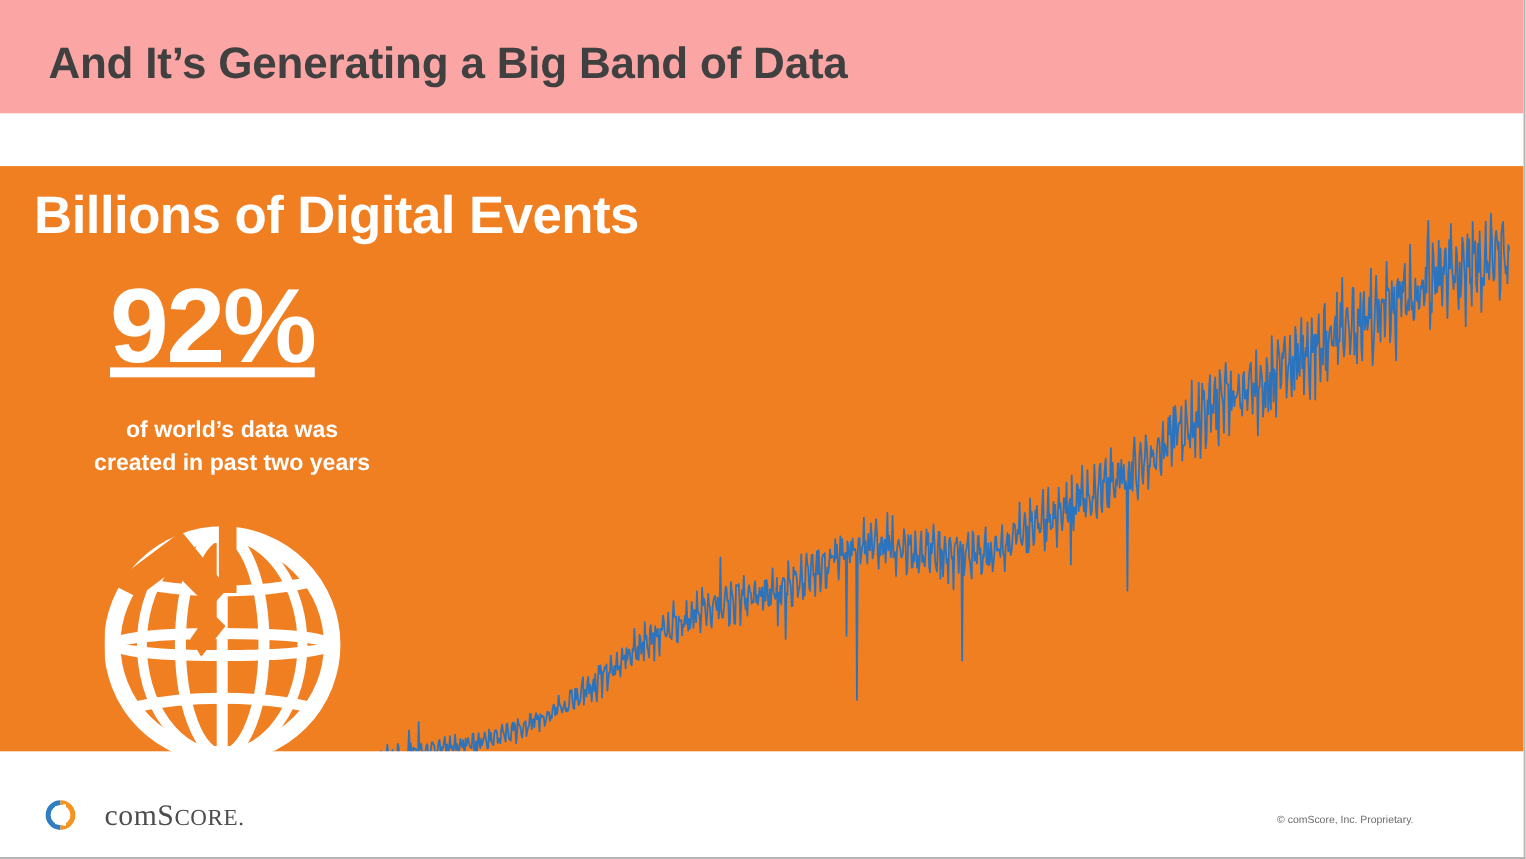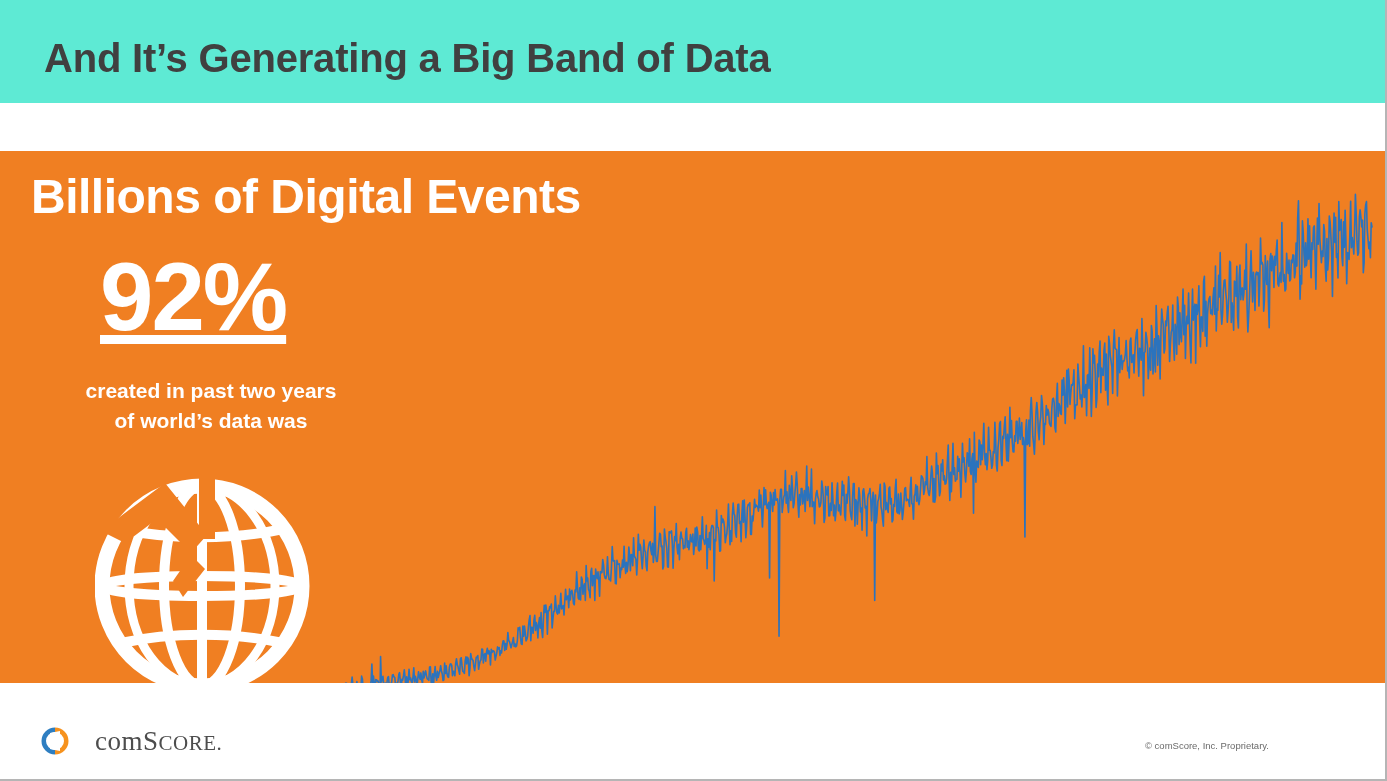--- a/index.html
+++ b/index.html
@@ -21,21 +21,21 @@
     overflow: hidden;
   }
 
   
   .header {
     position: absolute;
     left: 0;
     top: 0;
     width: 1387px;
     height: 103px;
-    background: #5eead4;
+    background: #fca5a5;
   }
   .slide-title {
     position: absolute;
     left: 44px;
     top: 36px;
     font-size: 40px;
     font-weight: bold;
     color: #404040;
     letter-spacing: -0.2px;
     white-space: nowrap;
@@ -125,21 +125,21 @@
     margin-left: 13px;
     font-family: "Liberation Serif", serif;
     font-size: 27px;
     color: #4d4d4d;
     letter-spacing: 0.5px;
     line-height: 1;
   }
   .logo-word .sm { font-size: 21px; }
   .copyright {
     position: absolute;
-    right: 116px;
+    right: 100px;
     top: 740px;
     font-size: 9.5px;
     color: #6b6b6b;
     white-space: nowrap;
   }
 </style>
 </head>
 <body>
 
 <div class="slide">
@@ -154,22 +154,22 @@
       <svg viewBox="0 0 1385 580" preserveAspectRatio="none">
         <path id="chart-path" fill="none" stroke="#2B73BD" stroke-width="1.6" stroke-linejoin="round" stroke-linecap="round" d="M345.00,534.66L345.79,532.16L346.58,532.18L347.37,534.67L348.16,540.89L348.95,540.29L349.74,536.59L350.53,534.24L351.32,533.41L352.12,526.02L352.91,534.20L353.70,540.44L354.49,540.80L355.28,534.08L356.07,538.00L356.86,530.66L357.65,536.99L358.44,543.02L359.23,538.52L360.02,536.77L360.81,539.24L361.60,525.15L362.39,527.87L363.18,538.17L363.97,538.68L364.77,541.74L365.56,534.61L366.35,533.50L367.14,533.96L367.93,536.34L368.72,533.16L369.51,538.13L370.30,536.51L371.09,529.89L371.88,512.97L372.67,531.71L373.46,525.03L374.25,532.70L375.04,537.80L375.83,528.67L376.62,528.86L377.41,530.25L378.21,530.12L379.00,536.28L379.79,554.99L380.58,505.47L381.37,530.99L382.16,526.74L382.95,525.29L383.74,533.93L384.53,540.26L385.32,532.08L386.11,534.92L386.90,531.88L387.69,526.69L388.48,525.56L389.27,535.78L390.06,532.65L390.86,536.23L391.65,531.25L392.44,524.01L393.23,523.65L394.02,525.93L394.81,526.66L395.60,535.27L396.39,534.96L397.18,532.04L397.97,530.76L398.76,523.61L399.55,521.62L400.34,529.87L401.13,540.00L401.92,528.22L402.71,529.22L403.51,524.48L404.30,518.78L405.09,526.58L405.88,538.42L406.67,525.77L407.46,536.28L408.25,529.42L409.04,518.29L409.83,528.78L410.62,526.97L411.41,530.78L412.20,531.76L412.99,526.00L413.78,516.76L414.57,530.84L415.36,525.19L416.15,528.54L416.95,536.97L417.74,528.14L418.53,520.70L419.32,525.43L420.11,528.31L420.90,521.92L421.69,529.38L422.48,532.32L423.27,520.20L424.06,526.90L424.85,522.65L425.64,519.91L426.43,524.56L427.22,527.93L428.01,528.23L428.80,529.40L429.60,516.07L430.39,515.88L431.18,531.29L431.97,532.69L432.76,522.90L433.55,533.04L434.34,522.91L435.13,515.46L435.92,525.60L436.71,529.21L437.50,520.34L438.29,526.42L439.08,522.63L439.87,519.82L440.66,514.74L441.45,519.73L442.24,523.01L443.04,529.57L443.83,528.97L444.62,512.14L445.41,522.38L446.20,514.92L446.99,522.80L447.78,525.88L448.57,526.33L449.36,516.55L450.15,513.23L450.94,512.84L451.73,514.34L452.52,524.60L453.31,520.24L454.10,520.76L454.89,524.75L455.69,512.30L456.48,507.73L457.27,513.68L458.06,515.78L458.85,519.92L459.64,523.20L460.43,507.78L461.22,506.73L462.01,514.69L462.80,520.38L463.59,520.98L464.38,522.38L465.17,509.79L465.96,505.89L466.75,512.99L467.54,506.25L468.33,508.10L469.13,524.71L469.92,518.00L470.71,502.64L471.50,507.16L472.29,508.50L473.08,509.57L473.87,515.84L474.66,519.59L475.45,512.88L476.24,506.29L477.03,506.07L477.82,504.55L478.61,518.26L479.40,513.23L480.19,509.90L480.98,508.82L481.78,497.97L482.57,498.25L483.36,512.01L484.15,504.21L484.94,502.64L485.73,510.23L486.52,501.11L487.31,497.33L488.10,502.95L488.89,499.47L489.68,501.79L490.47,513.90L491.26,498.23L492.05,501.37L492.84,499.76L493.63,499.99L494.42,501.27L495.22,509.06L496.01,505.28L496.80,501.85L497.59,495.93L498.38,498.02L499.17,496.47L499.96,504.44L500.75,499.71L501.54,501.95L502.33,494.12L503.12,489.87L503.91,489.99L504.70,499.38L505.49,492.60L506.28,498.26L507.07,493.08L507.87,481.46L508.66,489.54L509.45,490.47L510.24,493.66L511.03,496.71L511.82,493.51L512.61,490.62L513.40,486.56L514.19,495.33L514.98,492.67L515.77,495.83L516.56,494.88L517.35,489.77L518.14,476.71L518.93,478.55L519.72,476.32L520.52,486.62L521.31,492.83L522.10,493.48L522.89,474.98L523.68,485.10L524.47,474.99L525.26,481.52L526.05,489.98L526.84,488.39L527.63,485.28L528.42,475.69L529.21,468.83L530.00,464.60L530.79,489.64L531.58,476.36L532.37,476.43L533.16,482.30L533.96,469.15L534.75,464.35L535.54,479.37L536.33,471.44L537.12,474.87L537.91,486.89L538.70,472.39L539.49,466.56L540.28,477.28L541.07,461.65L541.86,480.24L542.65,486.53L543.44,468.16L544.23,454.42L545.02,461.49L545.81,453.95L546.61,460.34L547.40,483.14L548.19,459.89L548.98,459.76L549.77,455.52L550.56,456.66L551.35,452.95L552.14,476.86L552.93,467.99L553.72,460.41L554.51,460.47L555.30,444.92L556.09,455.09L556.88,461.77L557.67,463.04L558.46,454.38L559.25,462.00L560.05,453.92L560.84,442.27L561.63,457.87L562.42,456.28L563.21,454.68L564.00,464.01L564.79,449.77L565.58,438.35L566.37,448.72L567.16,446.15L567.95,444.82L568.74,456.59L569.53,438.12L570.32,448.86L571.11,440.88L571.90,439.29L572.70,443.73L573.49,452.37L574.28,453.74L575.07,439.02L575.86,440.87L576.65,420.77L577.44,435.34L578.23,447.13L579.02,448.30L579.81,436.92L580.60,448.92L581.39,425.98L582.18,428.56L582.97,443.31L583.76,435.72L584.55,432.75L585.34,449.40L586.14,414.60L586.93,429.90L587.72,426.95L588.51,438.34L589.30,440.19L590.09,446.72L590.88,420.45L591.67,417.30L592.46,434.62L593.25,424.82L594.04,424.60L594.83,449.53L595.62,418.11L596.41,423.69L597.20,427.65L597.99,420.73L598.79,429.07L599.58,445.18L600.37,420.54L601.16,422.00L601.95,421.36L602.74,408.57L603.53,413.52L604.32,423.88L605.11,427.02L605.90,427.65L606.69,424.12L607.48,405.88L608.27,421.51L609.06,428.38L609.85,428.30L610.64,429.94L611.43,417.04L612.23,395.50L613.02,409.31L613.81,410.09L614.60,409.69L615.39,432.41L616.18,432.84L616.97,409.30L617.76,413.03L618.55,413.36L619.34,412.81L620.13,426.65L620.92,417.17L621.71,418.62L622.50,409.00L623.29,416.28L624.08,395.27L624.88,413.45L625.67,422.45L626.46,411.36L627.25,420.62L628.04,413.67L628.83,396.07L629.62,404.60L630.41,419.81L631.20,403.62L631.99,403.76L632.78,414.72L633.57,386.69L634.36,405.18L635.15,406.50L635.94,408.56L636.73,423.93L637.53,408.78L638.32,383.27L639.11,399.29L639.90,393.27L640.69,395.89L641.48,408.13L642.27,417.60L643.06,405.42L643.85,388.94L644.64,399.23L645.43,400.84L646.22,415.02L647.01,419.62L647.80,401.09L648.59,395.03L649.38,392.01L650.17,390.64L650.97,399.58L651.76,403.66L652.55,392.35L653.34,411.47L654.13,402.32L654.92,355.67L655.71,404.17L656.50,410.41L657.29,410.41L658.08,401.99L658.87,392.24L659.66,382.38L660.45,383.30L661.24,395.65L662.03,394.94L662.82,417.98L663.62,415.17L664.41,378.13L665.20,385.62L665.99,390.81L666.78,397.18L667.57,415.82L668.36,416.22L669.15,380.87L669.94,381.12L670.73,381.81L671.52,379.88L672.31,392.77L673.10,417.29L673.89,397.22L674.68,385.50L675.47,389.77L676.26,372.55L677.06,396.18L677.85,402.83L678.64,393.25L679.43,408.64L680.22,386.80L681.01,381.03L681.80,387.15L682.59,388.03L683.38,397.69L684.17,394.89L684.96,396.71L685.75,381.48L686.54,377.32L687.33,396.32L688.12,389.77L688.91,398.76L689.71,392.76L690.50,383.52L691.29,390.10L692.08,390.93L692.87,383.05L693.66,403.43L694.45,394.67L695.24,376.94L696.03,394.92L696.82,376.07L697.61,380.80L698.40,398.34L699.19,399.97L699.98,384.51L700.77,398.66L701.56,384.10L702.35,365.79L703.15,387.60L703.94,389.42L704.73,393.37L705.52,390.68L706.31,374.42L707.10,417.78L707.89,387.77L708.68,396.32L709.47,381.62L710.26,398.61L711.05,378.62L711.84,374.45L712.63,374.57L713.42,376.82L714.21,429.90L715.00,388.54L715.80,389.79L716.59,359.07L717.38,375.84L718.17,376.68L718.96,383.34L719.75,400.26L720.54,399.69L721.33,364.63L722.12,371.60L722.91,368.10L723.70,370.20L724.49,376.02L725.28,391.74L726.07,385.79L726.86,382.23L727.65,373.04L728.44,352.97L729.24,376.10L730.03,393.66L730.82,379.68L731.61,390.53L732.40,363.55L733.19,352.06L733.98,362.14L734.77,364.66L735.56,382.19L736.35,386.13L737.14,365.30L737.93,353.42L738.72,353.13L739.51,372.35L740.30,370.57L741.09,390.80L741.89,363.66L742.68,349.92L743.47,371.22L744.26,349.13L745.05,366.59L745.84,386.67L746.63,376.12L747.42,356.76L748.21,353.55L749.00,353.82L749.79,351.83L750.58,383.35L751.37,383.36L752.16,364.97L752.95,370.04L753.74,361.13L754.54,348.36L755.33,356.49L756.12,353.97L756.91,355.26L757.70,355.53L758.49,360.09L759.28,339.06L760.07,356.66L760.86,344.16L761.65,359.63L762.44,376.04L763.23,357.79L764.02,336.66L764.81,353.70L765.60,338.81L766.39,353.03L767.18,357.58L767.98,353.86L768.77,351.35L769.56,427.01L770.35,341.23L771.14,344.00L771.93,353.32L772.72,360.37L773.51,341.66L774.30,353.89L775.09,338.57L775.88,349.00L776.67,349.21L777.46,347.92L778.25,353.54L779.04,485.15L779.83,348.84L780.63,338.24L781.42,338.18L782.21,361.48L783.00,353.60L783.79,345.95L784.58,343.76L785.37,319.61L786.16,352.21L786.95,340.83L787.74,354.03L788.53,361.35L789.32,334.32L790.11,343.53L790.90,349.40L791.69,324.76L792.48,336.98L793.27,356.69L794.07,352.59L794.86,342.34L795.65,333.80L796.44,321.11L797.23,333.17L798.02,353.32L798.81,366.12L799.60,343.45L800.39,353.94L801.18,337.51L801.97,337.65L802.76,352.87L803.55,347.40L804.34,339.53L805.13,360.52L805.92,341.96L806.72,315.08L807.51,349.38L808.30,335.95L809.09,344.00L809.88,355.68L810.67,342.95L811.46,317.95L812.25,355.73L813.04,350.93L813.83,351.31L814.62,372.67L815.41,348.71L816.20,342.17L816.99,339.58L817.78,345.74L818.57,347.94L819.36,355.92L820.16,355.22L820.95,351.01L821.74,329.95L822.53,336.18L823.32,345.97L824.11,371.46L824.90,366.85L825.69,335.59L826.48,343.26L827.27,344.01L828.06,335.45L828.85,365.05L829.64,364.77L830.43,352.37L831.22,359.41L832.01,331.84L832.81,345.90L833.60,364.79L834.39,353.99L835.18,369.66L835.97,361.00L836.76,341.68L837.55,331.98L838.34,359.85L839.13,353.88L839.92,360.12L840.71,363.94L841.50,348.37L842.29,330.33L843.08,344.45L843.87,334.00L844.66,364.60L845.45,369.43L846.25,343.28L847.04,352.18L847.83,342.12L848.62,325.82L849.41,338.87L850.20,359.66L850.99,365.25L851.78,368.60L852.57,346.38L853.36,332.53L854.15,332.48L854.94,375.10L855.73,348.46L856.52,350.65L857.31,373.12L858.10,353.62L858.90,336.89L859.69,344.50L860.48,360.87L861.27,356.94L862.06,379.26L862.85,340.24L863.64,337.71L864.43,344.61L865.22,357.07L866.01,355.24L866.80,384.88L867.59,347.54L868.38,343.01L869.17,342.19L869.96,337.60L870.75,348.73L871.55,369.83L872.34,350.20L873.13,341.41L873.92,349.69L874.71,449.54L875.50,344.09L876.29,372.02L877.08,363.45L877.87,350.51L878.66,347.99L879.45,342.15L880.24,333.24L881.03,355.78L881.82,359.91L882.61,368.45L883.40,375.11L884.19,332.04L884.99,335.24L885.78,358.74L886.57,351.56L887.36,356.98L888.15,361.45L888.94,337.48L889.73,335.97L890.52,353.02L891.31,347.62L892.10,370.96L892.89,369.09L893.68,353.55L894.47,355.38L895.26,337.90L896.05,328.29L896.84,360.52L897.64,362.01L898.43,342.96L899.22,362.87L900.01,359.00L900.80,342.13L901.59,353.43L902.38,368.37L903.17,361.63L903.96,351.81L904.75,337.47L905.54,336.56L906.33,349.81L907.12,348.57L907.91,348.22L908.70,350.02L909.49,355.37L910.28,337.40L911.08,326.29L911.87,352.72L912.66,353.05L913.45,368.19L914.24,345.26L915.03,342.98L915.82,333.70L916.61,350.09L917.40,335.31L918.19,349.54L918.98,353.67L919.77,348.38L920.56,337.15L921.35,324.85L922.14,325.73L922.93,327.70L923.73,343.39L924.52,339.53L925.31,330.73L926.10,333.76L926.89,305.60L927.68,336.28L928.47,342.26L929.26,344.49L930.05,338.17L930.84,325.64L931.63,315.16L932.42,321.83L933.21,351.06L934.00,327.62L934.79,351.20L935.58,345.54L936.37,302.12L937.17,322.65L937.96,314.45L938.75,330.58L939.54,344.61L940.33,340.62L941.12,313.01L941.91,319.99L942.70,308.78L943.49,329.06L944.28,324.84L945.07,333.12L945.86,332.55L946.65,326.92L947.44,309.09L948.23,294.10L949.02,327.80L949.82,349.56L950.61,321.32L951.40,340.70L952.19,315.89L952.98,292.32L953.77,323.41L954.56,316.83L955.35,330.20L956.14,328.45L956.93,328.29L957.72,305.18L958.51,320.15L959.30,307.92L960.09,323.76L960.88,346.34L961.67,319.86L962.46,292.23L963.26,310.99L964.05,306.68L964.84,322.68L965.63,330.93L966.42,319.55L967.21,301.68L968.00,303.40L968.79,315.20L969.58,287.70L970.37,320.43L971.16,323.46L971.95,307.69L972.74,302.50L973.53,362.14L974.32,281.24L975.11,316.15L975.91,331.28L976.70,310.11L977.49,312.27L978.28,316.46L979.07,288.93L979.86,290.80L980.65,313.65L981.44,294.05L982.23,308.75L983.02,293.08L983.81,272.32L984.60,303.34L985.39,313.70L986.18,302.48L986.97,318.79L987.76,309.03L988.56,276.33L989.35,299.22L990.14,299.39L990.93,306.32L991.72,317.32L992.51,313.80L993.30,300.45L994.09,302.04L994.88,271.39L995.67,290.40L996.46,314.41L997.25,320.02L998.04,296.35L998.83,288.87L999.62,272.47L1000.41,270.51L1001.20,309.60L1002.00,314.53L1002.79,285.41L1003.58,287.46L1004.37,274.79L1005.16,265.89L1005.95,291.14L1006.74,309.69L1007.53,283.25L1008.32,310.28L1009.11,290.66L1009.90,256.31L1010.69,286.75L1011.48,269.57L1012.27,290.80L1013.06,300.69L1013.85,301.01L1014.65,284.80L1015.44,290.30L1016.23,270.28L1017.02,270.31L1017.81,292.40L1018.60,282.24L1019.39,267.17L1020.18,288.54L1020.97,281.01L1021.76,271.54L1022.55,293.55L1023.34,286.48L1024.13,291.60L1024.92,385.94L1025.71,278.81L1026.50,268.78L1027.29,293.60L1028.09,292.59L1028.88,269.03L1029.67,295.21L1030.46,259.43L1031.25,246.64L1032.04,262.52L1032.83,285.67L1033.62,293.00L1034.41,303.21L1035.20,283.83L1035.99,261.08L1036.78,251.43L1037.57,260.45L1038.36,280.66L1039.15,288.82L1039.94,272.45L1040.74,265.76L1041.53,244.65L1042.32,252.02L1043.11,267.85L1043.90,293.57L1044.69,272.55L1045.48,273.38L1046.27,254.58L1047.06,264.16L1047.85,258.23L1048.64,261.09L1049.43,272.29L1050.22,274.10L1051.01,275.37L1051.80,257.98L1052.59,248.05L1053.38,247.21L1054.18,251.72L1054.97,276.75L1055.76,280.95L1056.55,247.62L1057.34,232.35L1058.13,265.43L1058.92,252.61L1059.71,254.88L1060.50,262.74L1061.29,263.38L1062.08,228.97L1062.87,244.14L1063.66,226.83L1064.45,241.37L1065.24,272.53L1066.03,247.81L1066.83,219.37L1067.62,255.97L1068.41,218.06L1069.20,230.02L1069.99,253.33L1070.78,242.38L1071.57,233.72L1072.36,234.08L1073.15,231.37L1073.94,218.76L1074.73,267.76L1075.52,253.95L1076.31,253.88L1077.10,253.83L1077.89,213.07L1078.68,225.66L1079.47,235.92L1080.27,248.04L1081.06,244.02L1081.85,256.03L1082.64,238.46L1083.43,194.84L1084.22,246.51L1085.01,245.40L1085.80,233.45L1086.59,264.66L1087.38,224.36L1088.17,223.53L1088.96,237.49L1089.75,196.84L1090.54,229.63L1091.33,265.40L1092.12,241.57L1092.92,197.80L1093.71,212.06L1094.50,204.23L1095.29,223.61L1096.08,256.55L1096.87,247.95L1097.66,212.94L1098.45,225.81L1099.24,200.75L1100.03,190.01L1100.82,241.60L1101.61,217.01L1102.40,223.88L1103.19,224.31L1103.98,199.32L1104.77,191.98L1105.57,239.20L1106.36,203.10L1107.15,236.52L1107.94,253.99L1108.73,185.22L1109.52,192.64L1110.31,204.80L1111.10,210.41L1111.89,216.22L1112.68,242.46L1113.47,195.18L1114.26,178.82L1115.05,196.93L1115.84,198.06L1116.63,198.77L1117.42,244.88L1118.21,214.71L1119.01,186.53L1119.80,221.67L1120.59,206.10L1121.38,204.30L1122.17,218.33L1122.96,209.97L1123.75,210.39L1124.54,208.20L1125.33,203.23L1126.12,189.53L1126.91,207.32L1127.70,220.03L1128.49,216.41L1129.28,226.94L1130.07,190.40L1130.86,187.12L1131.66,211.48L1132.45,210.50L1133.24,203.68L1134.03,221.91L1134.82,202.62L1135.61,188.84L1136.40,181.55L1137.19,178.60L1137.98,207.58L1138.77,225.11L1139.56,197.38L1140.35,198.16L1141.14,209.24L1141.93,167.53L1142.72,197.62L1143.51,244.80L1144.30,201.70L1145.10,200.70L1145.89,181.36L1146.68,186.65L1147.47,194.64L1148.26,227.81L1149.05,213.60L1149.84,197.02L1150.63,219.26L1151.42,174.48L1152.21,180.87L1153.00,223.03L1153.79,208.66L1154.58,187.76L1155.37,221.06L1156.16,154.62L1156.95,176.96L1157.75,214.16L1158.54,184.80L1159.33,190.96L1160.12,227.92L1160.91,182.42L1161.70,158.10L1162.49,167.49L1163.28,173.84L1164.07,202.01L1164.86,197.98L1165.65,170.10L1166.44,174.78L1167.23,161.88L1168.02,155.29L1168.81,176.49L1169.60,210.46L1170.39,194.08L1171.19,181.54L1171.98,178.30L1172.77,154.13L1173.56,191.37L1174.35,209.27L1175.14,173.20L1175.93,179.31L1176.72,203.21L1177.51,146.09L1178.30,155.54L1179.09,193.59L1179.88,161.69L1180.67,184.84L1181.46,190.79L1182.25,164.21L1183.04,138.08L1183.84,183.75L1184.63,154.23L1185.42,207.54L1186.21,176.17L1187.00,165.37L1187.79,172.76L1188.58,141.98L1189.37,171.56L1190.16,193.89L1190.95,211.89L1191.74,167.91L1192.53,138.16L1193.32,169.10L1194.11,159.00L1194.90,153.18L1195.69,212.28L1196.48,153.45L1197.28,163.36L1198.07,157.38L1198.86,134.74L1199.65,171.84L1200.44,195.70L1201.23,165.73L1202.02,166.49L1202.81,180.41L1203.60,130.36L1204.39,125.27L1205.18,185.28L1205.97,150.19L1206.76,195.20L1207.55,163.00L1208.34,151.95L1209.13,147.45L1209.93,145.60L1210.72,162.63L1211.51,159.22L1212.30,163.77L1213.09,146.02L1213.88,136.77L1214.67,163.30L1215.46,114.93L1216.25,179.92L1217.04,158.00L1217.83,159.28L1218.62,124.28L1219.41,145.95L1220.20,101.64L1220.99,159.72L1221.78,173.14L1222.58,162.92L1223.37,139.41L1224.16,129.64L1224.95,128.75L1225.74,141.22L1226.53,149.26L1227.32,171.11L1228.11,159.30L1228.90,145.50L1229.69,110.42L1230.48,111.50L1231.27,171.37L1232.06,151.82L1232.85,159.37L1233.64,179.30L1234.43,130.07L1235.22,131.32L1236.02,145.35L1236.81,115.20L1237.60,166.00L1238.39,176.89L1239.18,126.06L1239.97,114.04L1240.76,148.61L1241.55,137.69L1242.34,136.94L1243.13,148.96L1243.92,141.83L1244.71,119.41L1245.50,138.28L1246.29,93.14L1247.08,155.85L1247.87,180.94L1248.67,164.67L1249.46,146.21L1250.25,122.56L1251.04,99.85L1251.83,127.42L1252.62,151.03L1253.41,121.22L1254.20,133.12L1254.99,159.45L1255.78,123.14L1256.57,121.07L1257.36,123.79L1258.15,121.49L1258.94,155.08L1259.73,133.71L1260.52,87.05L1261.31,112.99L1262.11,111.37L1262.90,114.09L1263.69,160.20L1264.48,148.53L1265.27,104.67L1266.06,123.94L1266.85,133.53L1267.64,110.02L1268.43,150.96L1269.22,176.62L1270.01,108.01L1270.80,102.50L1271.59,119.69L1272.38,105.16L1273.17,111.37L1273.96,136.57L1274.76,105.31L1275.55,114.31L1276.34,99.03L1277.13,88.99L1277.92,132.98L1278.71,135.07L1279.50,126.88L1280.29,121.45L1281.08,131.33L1281.87,71.50L1282.66,113.80L1283.45,130.24L1284.24,123.63L1285.03,139.98L1285.82,138.10L1286.61,102.29L1287.40,114.71L1288.20,122.54L1288.99,109.06L1289.78,129.90L1290.57,128.33L1291.36,109.20L1292.15,111.65L1292.94,103.72L1293.73,104.44L1294.52,126.77L1295.31,121.39L1296.10,91.98L1296.89,115.10L1297.68,67.14L1298.47,49.91L1299.26,95.08L1300.05,148.14L1300.85,124.78L1301.64,132.90L1302.43,69.92L1303.22,81.31L1304.01,103.09L1304.80,116.15L1305.59,91.79L1306.38,114.60L1307.17,107.30L1307.96,67.77L1308.75,108.29L1309.54,74.78L1310.33,104.91L1311.12,126.80L1311.91,91.84L1312.70,98.53L1313.49,76.60L1314.29,74.88L1315.08,104.83L1315.87,138.18L1316.66,98.91L1317.45,67.08L1318.24,93.17L1319.03,52.57L1319.82,87.61L1320.61,99.11L1321.40,111.80L1322.19,99.97L1322.98,105.54L1323.77,73.56L1324.56,80.05L1325.35,116.99L1326.14,130.31L1326.94,87.48L1327.73,119.06L1328.52,107.00L1329.31,65.00L1330.10,70.49L1330.89,85.40L1331.68,101.44L1332.47,145.51L1333.26,86.98L1334.05,62.11L1334.84,91.38L1335.63,66.37L1336.42,106.50L1337.21,102.89L1338.00,126.92L1338.79,50.64L1339.59,79.49L1340.38,75.75L1341.17,68.50L1341.96,106.44L1342.75,114.66L1343.54,70.72L1344.33,96.33L1345.12,59.39L1345.91,89.15L1346.70,132.72L1347.49,101.62L1348.28,102.19L1349.07,108.40L1349.86,82.00L1350.65,50.18L1351.44,96.70L1352.23,86.66L1353.03,93.74L1353.82,103.06L1354.61,78.33L1355.40,43.24L1356.19,62.78L1356.98,90.15L1357.77,104.13L1358.56,101.89L1359.35,65.92L1360.14,58.92L1360.93,66.36L1361.72,75.91L1362.51,69.17L1363.30,121.62L1364.09,111.78L1364.88,62.63L1365.68,53.89L1366.47,50.64L1367.26,78.86L1368.05,88.77L1368.84,97.67L1369.63,91.10L1370.42,106.71L1371.21,71.75L1372.00,76.01"></path>
       </svg>
     </div>
 
     <div class="panel-heading">Billions of Digital Events</div>
 
     <div class="big-stat">92%</div>
 
     <div class="stat-caption">
+      <div>of world’s data was</div>
       <div>created in past two years</div>
-      <div>of world’s data was</div>
     </div>
 
     <div class="globe-wrap">
       <svg viewBox="0 0 215 225">
         <defs>
           <clipPath id="gclip">
 
             <path d="M0,0 H215 V225 H0 Z"></path>
           </clipPath>
           <mask id="notch">

